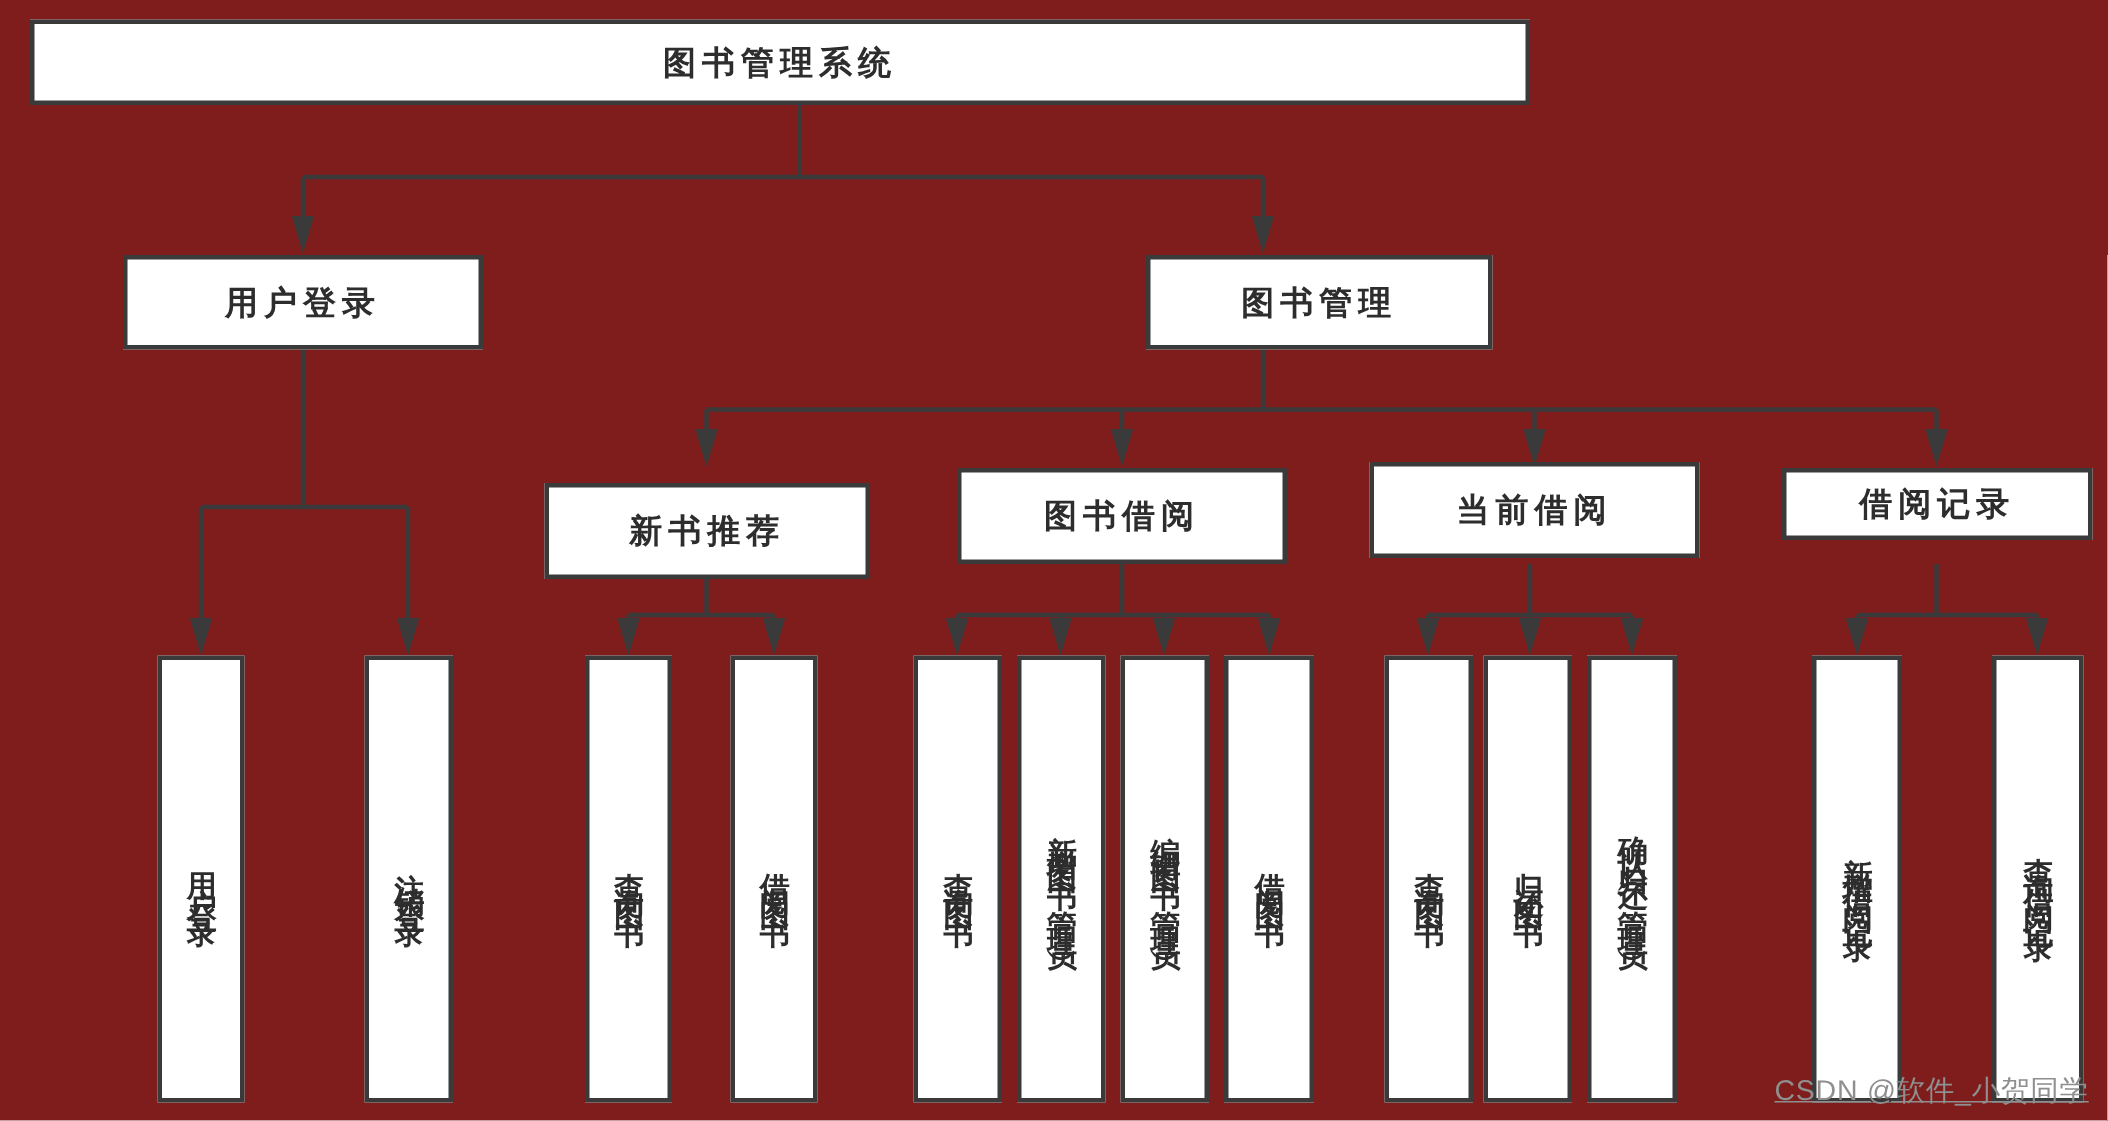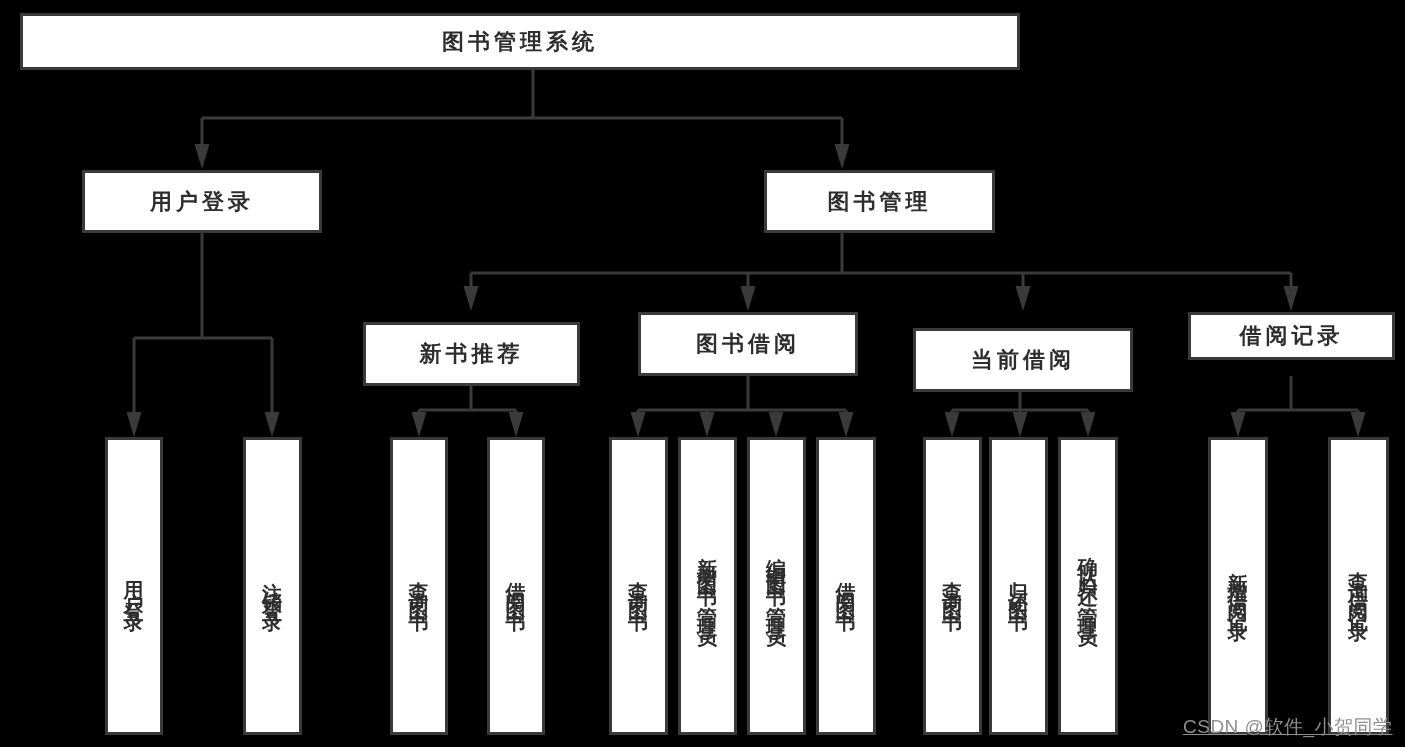--- a/index.html
+++ b/index.html
@@ -5,21 +5,21 @@
   html, body {
     margin: 0;
     padding: 0;
     background: #ffffff;
     font-family: "Liberation Sans", "DejaVu Sans", sans-serif;
   }
   #stage {
     position: relative;
     width: 1405px;
     height: 747px;
-    background: #000000;
+    background: #7f1d1d;
     overflow: hidden;
   }
   #connectors {
     position: absolute;
     left: 0;
     top: 0;
     z-index: 1;
   }
   .box {
     position: absolute;
@@ -107,21 +107,21 @@
   <div class="box" style="left:764px;top:170px;width:231px;height:63px">
     <span class="h-label">图书管理</span>
   </div>
 
   <div class="box" style="left:363px;top:322px;width:217px;height:64px">
     <span class="h-label">新书推荐</span>
   </div>
   <div class="box" style="left:638px;top:312px;width:220px;height:64px">
     <span class="h-label">图书借阅</span>
   </div>
-  <div class="box" style="left:913px;top:328px;width:220px;height:64px">
+  <div class="box" style="left:913px;top:308px;width:220px;height:64px">
     <span class="h-label">当前借阅</span>
   </div>
   <div class="box" style="left:1188px;top:312px;width:207px;height:48px">
     <span class="h-label">借阅记录</span>
   </div>
 
   <div class="box v-box" style="left:105px;top:437px;width:58px;height:298px">
     <span class="vtext">用户登录</span>
   </div>
   <div class="box v-box" style="left:243px;top:437px;width:59px;height:298px">

